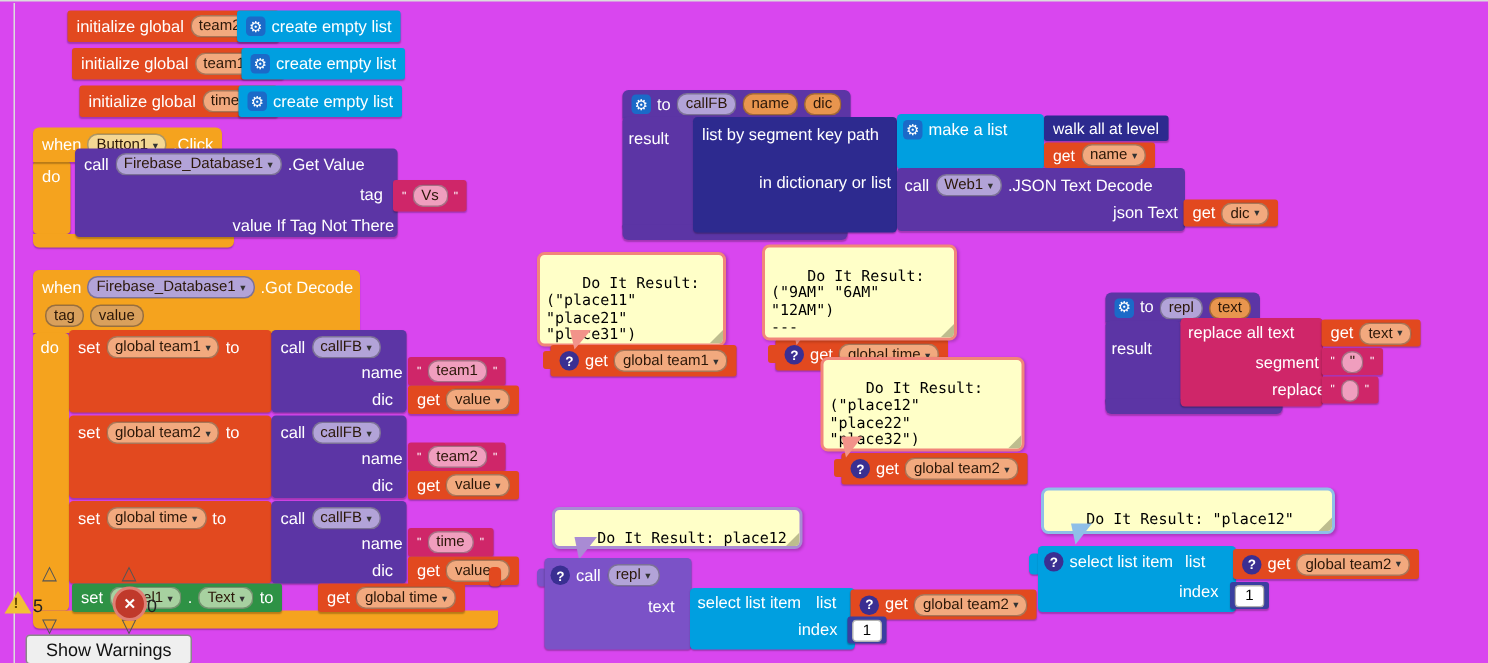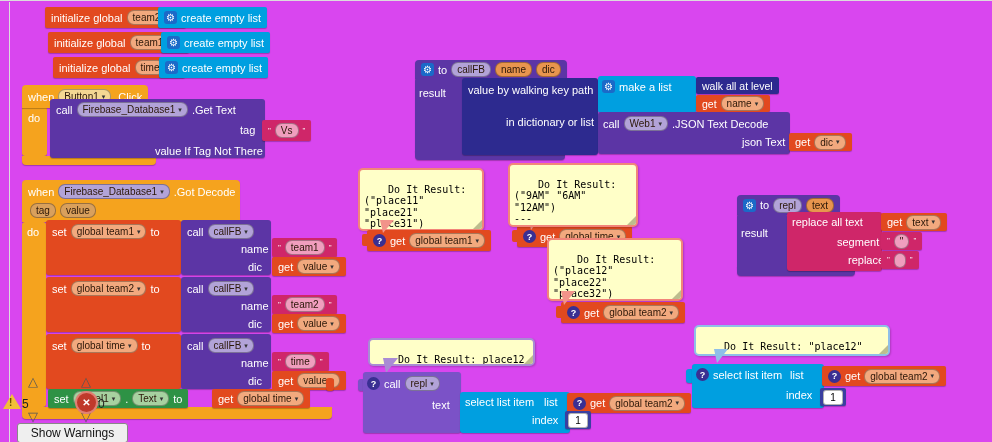--- a/index.html
+++ b/index.html
@@ -97,21 +97,21 @@
   <div class="b bg-ev h23 rt" style="left:22px;top:85px">
     <span>when</span>
     <span class="chip c-pale dd">Button1</span>
     <span>.Click</span>
   </div>
   <span class="lbl" style="left:28px;top:112px">do</span>
   <div class="rect bg-pu" style="left:50px;top:99px;width:215px;height:59px"></div>
   <span class="lbl" style="left:56px;top:102px">
     <span>call</span>
     <span class="chip c-lav dd">Firebase_Database1</span>
-    <span>.Get Text</span>
+    <span>.Get Value</span>
   </span>
   <span class="lbl" style="left:240px;top:124px">tag</span>
   <div class="b bg-mg" style="left:262px;top:120px">
     <span class="q"></span>
     <span class="chip c-pink">Vs</span>
     <span class="q"></span>
   </div>
   <span class="lbl" style="left:155px;top:145px">value If Tag Not There</span>
 
   <div class="rect bg-ev rt" style="left:22px;top:180px;width:218px;height:42px"></div>
@@ -225,21 +225,21 @@
     <span class="gear"></span>
     <span>to</span>
     <span class="chip c-lav">callFB</span>
     <span class="chip c-peach">name</span>
     <span class="chip c-peach">dic</span>
   </div>
   <div class="rect bg-pu" style="left:415px;top:78px;width:48px;height:75px"></div>
   <div class="rect bg-pu rb" style="left:415px;top:150px;width:150px;height:10px"></div>
   <span class="lbl" style="left:419px;top:87px">result</span>
   <div class="rect bg-nv" style="left:462px;top:78px;width:136px;height:77px"></div>
-  <span class="lbl" style="left:468px;top:84px">value by walking key path</span>
+  <span class="lbl" style="left:468px;top:84px">list by segment key path</span>
   <span class="lbl" style="left:506px;top:116px">in dictionary or list</span>
   <div class="rect bg-cy" style="left:598px;top:76px;width:98px;height:37px"></div>
   <span class="lbl" style="left:602px;top:80px">
     <span class="gear"></span>
     <span>make a list</span>
   </span>
   <div class="b bg-nv h17" style="left:696px;top:77px">
     <span>walk all at level</span>
   </div>
   <div class="b bg-or h17" style="left:696px;top:95px">

